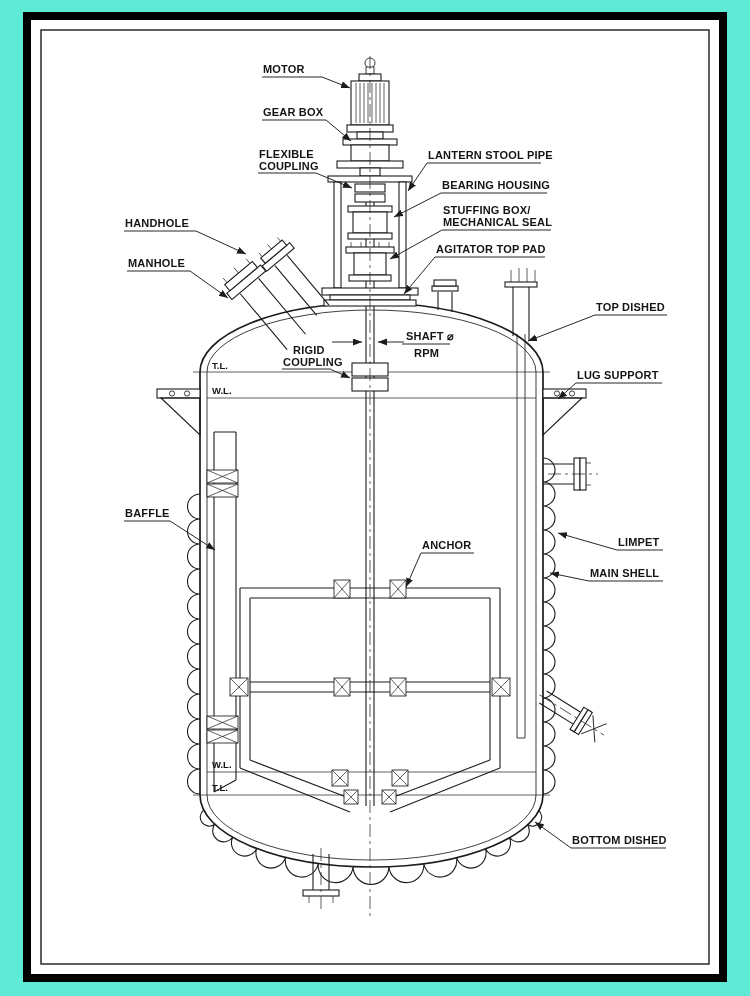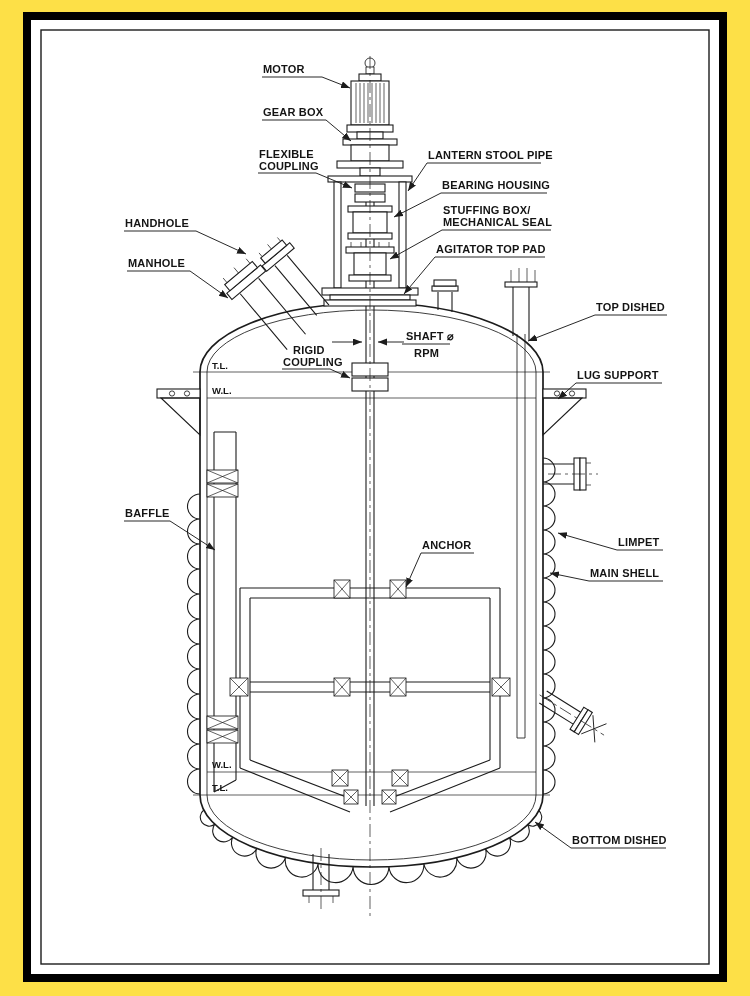--- a/index.html
+++ b/index.html
@@ -1,16 +1,16 @@
 <!DOCTYPE html>
 <html><head>
 <meta charset="utf-8">
 <style>
   html,body{margin:0;padding:0;background:#ffffff;}
-  .page{width:750px;height:996px;position:relative;background:#fde047;margin:0 auto;}
+  .page{width:750px;height:996px;position:relative;background:#5eead4;margin:0 auto;}
   svg{display:block;}
   .ink{stroke:#1c1c1c;fill:none;}
   .w18{stroke-width:1.7;}
   .w12{stroke-width:1.1;}
   .w08{stroke-width:0.85;}
   .w07{stroke-width:0.7;}
   .wf{fill:#ffffff;}
   .dash{stroke-dasharray:13 4 3 4;}
   .lbl{fill:#141414;font-family:"Liberation Sans",sans-serif;font-weight:bold;font-size:11px;letter-spacing:0.2px;}
   .lbs{fill:#141414;font-family:"Liberation Sans",sans-serif;font-weight:bold;font-size:9.5px;}

